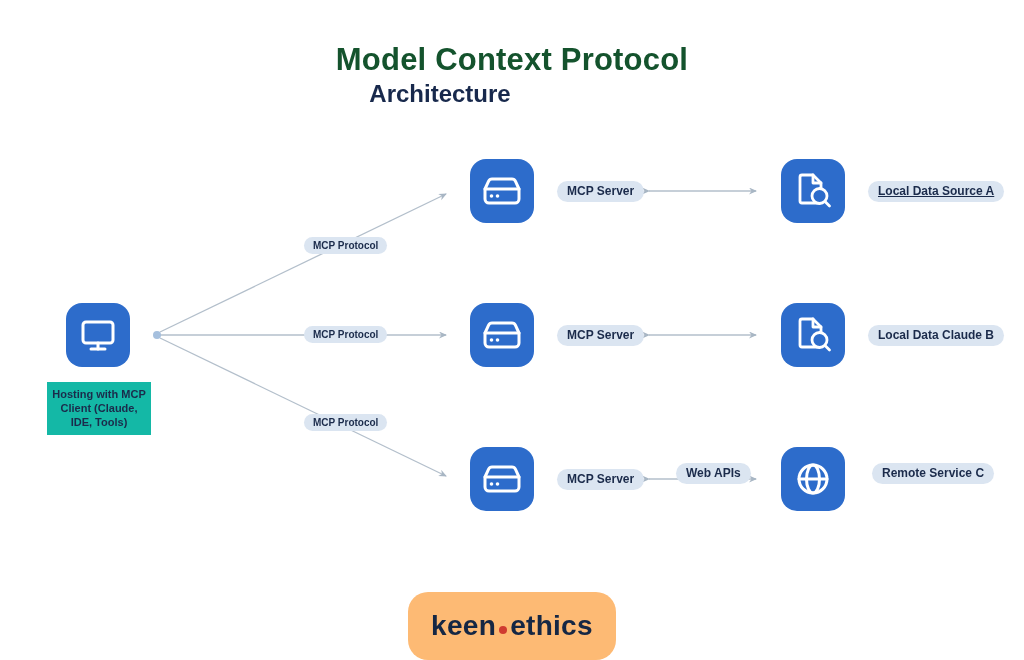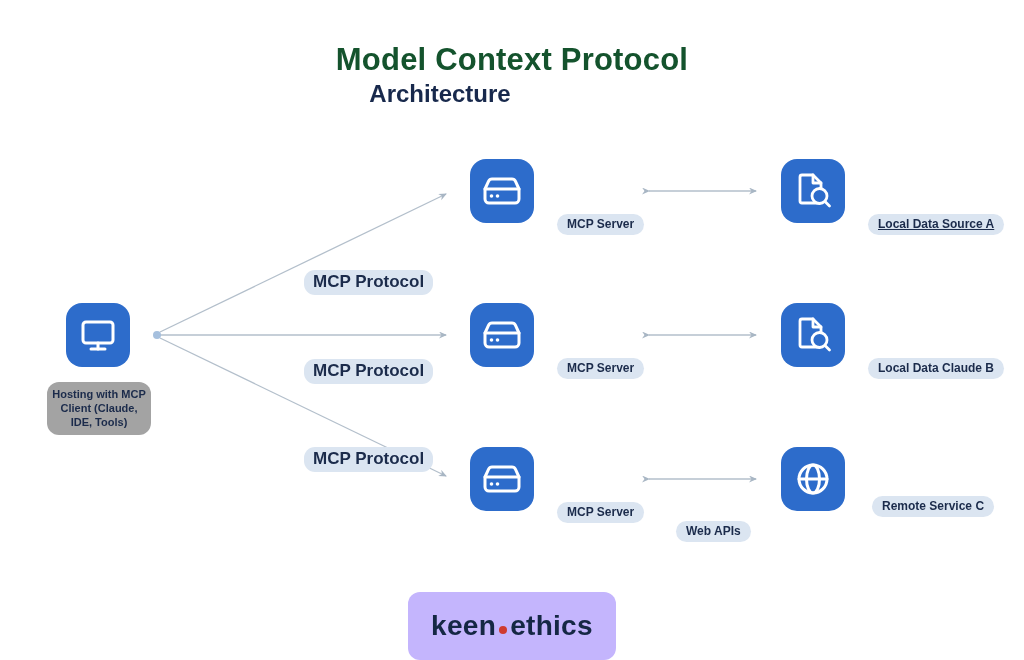--- a/index.html
+++ b/index.html
@@ -17,33 +17,32 @@
   }
   .icon-tile{
     position:absolute;width:64px;height:64px;border-radius:16px;
     background:#2d6ccb;display:flex;align-items:center;justify-content:center;
   }
   .icon-tile svg{width:64px;height:64px;}
   .pill{
     position:absolute;background:#dbe5f1;color:#1b2b4b;font-weight:bold;
     font-size:12px;padding:4px 10px;border-radius:11px;white-space:nowrap;
     line-height:1.1;
-    margin-top:33px;
   }
-  .pill.small{font-size:17px;padding:3px 9px;}
+  .pill.small{font-size:10px;padding:3px 9px;}
   .host-label{
-    position:absolute;left:47px;top:382px;width:96px;background:#a3a3a3;
+    position:absolute;left:47px;top:382px;width:96px;background:#14b8a6;
     color:#1b2b4b;font-weight:bold;font-size:11px;text-align:center;
-    padding:6px 4px;border-radius:12px;line-height:1.25;
+    padding:6px 4px;border-radius:0;line-height:1.25;
   }
   .arrow-layer{position:absolute;left:0;top:0;z-index:0;}
   .overlay{z-index:2;}
   .logo-box{
     position:absolute;left:408px;top:592px;width:208px;height:68px;
-    background:#c4b5fd;border-radius:12px;display:flex;align-items:center;
+    background:#fdba74;border-radius:20px;display:flex;align-items:center;
     justify-content:center;
   }
   .logo-text{font-size:28px;font-weight:bold;color:#152744;letter-spacing:.3px;display:flex;align-items:center;}
   .logo-dot{width:8px;height:8px;border-radius:50%;background:#cf3b30;display:inline-block;margin:8px 3px 0 3px;}
 </style>
 </head>
 <body>
 
 <svg class="arrow-layer" width="1024" height="660" viewBox="0 0 1024 660">
   <defs>
@@ -130,21 +129,21 @@
   <svg viewBox="0 0 64 64">
     <g stroke="#ffffff" stroke-width="3" fill="none" stroke-linecap="round" stroke-linejoin="round">
       <path d="M22,20 L42,20 C43.5,20 44.8,20.9 45.4,22.2 L49,30 L49,40 C49,42.2 47.2,44 45,44 L19,44 C16.8,44 15,42.2 15,40 L15,30 L18.6,22.2 C19.2,20.9 20.5,20 22,20 Z"></path>
       <line x1="15" y1="30" x2="49" y2="30"></line>
     </g>
     <circle cx="21.5" cy="37" r="1.8" fill="#ffffff"></circle>
     <circle cx="27.5" cy="37" r="1.8" fill="#ffffff"></circle>
   </svg>
 </div>
 <div class="pill overlay" style="left:557px;top:469px;">MCP Server</div>
-<div class="pill overlay" style="left:676px;top:488px;">Web APIs</div>
+<div class="pill overlay" style="left:676px;top:463px;">Web APIs</div>
 <div class="icon-tile overlay" style="left:781px;top:447px;">
   <svg viewBox="0 0 64 64">
     <g stroke="#ffffff" stroke-width="3" fill="none" stroke-linecap="round">
       <circle cx="32" cy="32" r="14"></circle>
       <line x1="18" y1="32" x2="46" y2="32"></line>
       <ellipse cx="32" cy="32" rx="6.5" ry="14"></ellipse>
     </g>
   </svg>
 </div>
 <div class="pill overlay" style="left:872px;top:463px;">Remote Service C</div>

